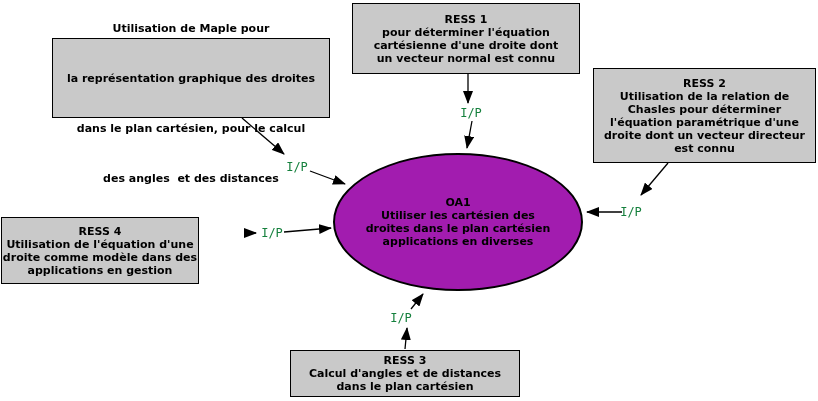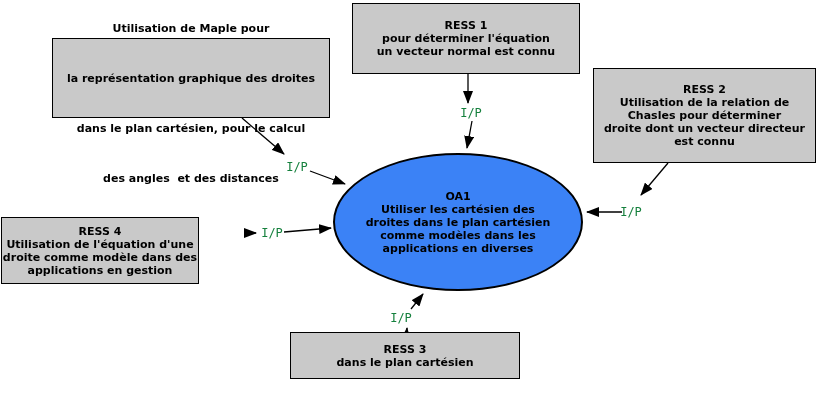--- a/index.html
+++ b/index.html
@@ -45,21 +45,21 @@
   .box-title, .box-line {
     white-space: pre;
   }
   .center-ellipse {
     position: absolute;
     box-sizing: border-box;
     left: 333px;
     top: 153px;
     width: 250px;
     height: 138px;
-    background: #3b82f6;
+    background: #a21caf;
     border: 2px solid #000000;
     border-radius: 50%;
     display: flex;
     flex-direction: column;
     justify-content: center;
     align-items: center;
     text-align: center;
     font-size: 11px;
     font-weight: bold;
     line-height: 13px;
@@ -72,21 +72,21 @@
     font-size: 12px;
     font-weight: normal;
     color: #15803d;
     white-space: pre;
   }
   
   .b-ress5 { left: 52px;  top: 38px;  width: 278px; height: 80px; gap: 37px; }
   .b-ress1 { left: 352px; top: 3px;   width: 228px; height: 71px; }
   .b-ress2 { left: 593px; top: 68px;  width: 223px; height: 95px; }
   .b-ress4 { left: 1px;   top: 217px; width: 198px; height: 67px; }
-  .b-ress3 { left: 290px; top: 332px; width: 230px; height: 47px; }
+  .b-ress3 { left: 290px; top: 350px; width: 230px; height: 47px; }
   
   .l-ress1 { left: 471px; top: 113px; }
   .l-ress5 { left: 297px; top: 167px; }
   .l-ress2 { left: 631px; top: 212px; }
   .l-ress4 { left: 272px; top: 233px; }
   .l-ress3 { left: 401px; top: 318px; }
 </style>
 </head>
 <body>
 
@@ -119,48 +119,50 @@
     <div class="box-title">RESS 5</div>
     <div class="box-line">Utilisation de Maple pour</div>
     <div class="box-line">la représentation graphique des droites</div>
     <div class="box-line">dans le plan cartésien, pour le calcul</div>
     <div class="box-line">des angles  et des distances</div>
   </div>
 
   <div class="node-box b-ress1">
     <div class="box-title">RESS 1</div>
     <div class="box-line">pour déterminer l'équation</div>
+    <div class="box-line">cartésienne d'une droite dont</div>
     <div class="box-line">un vecteur normal est connu</div>
   </div>
 
   <div class="node-box b-ress2">
     <div class="box-title">RESS 2</div>
     <div class="box-line">Utilisation de la relation de</div>
     <div class="box-line">Chasles pour déterminer</div>
+    <div class="box-line">l'équation paramétrique d'une</div>
     <div class="box-line">droite dont un vecteur directeur</div>
     <div class="box-line">est connu</div>
   </div>
 
   <div class="node-box b-ress4">
     <div class="box-title">RESS 4</div>
     <div class="box-line">Utilisation de l'équation d'une</div>
     <div class="box-line">droite comme modèle dans des</div>
     <div class="box-line">applications en gestion</div>
   </div>
 
   <div class="node-box b-ress3">
     <div class="box-title">RESS 3</div>
+    <div class="box-line">Calcul d'angles et de distances</div>
     <div class="box-line">dans le plan cartésien</div>
   </div>
 
   <div class="center-ellipse">
     <div class="box-title">OA1</div>
     <div class="box-line">Utiliser les cartésien des</div>
     <div class="box-line">droites dans le plan cartésien</div>
-    <div class="box-line">comme modèles dans les</div>
     <div class="box-line">applications en diverses</div>
   </div>
 
   <div class="edge-label l-ress1">I/P</div>
   <div class="edge-label l-ress5">I/P</div>
   <div class="edge-label l-ress2">I/P</div>
   <div class="edge-label l-ress4">I/P</div>
   <div class="edge-label l-ress3">I/P</div>
 
 </div>

